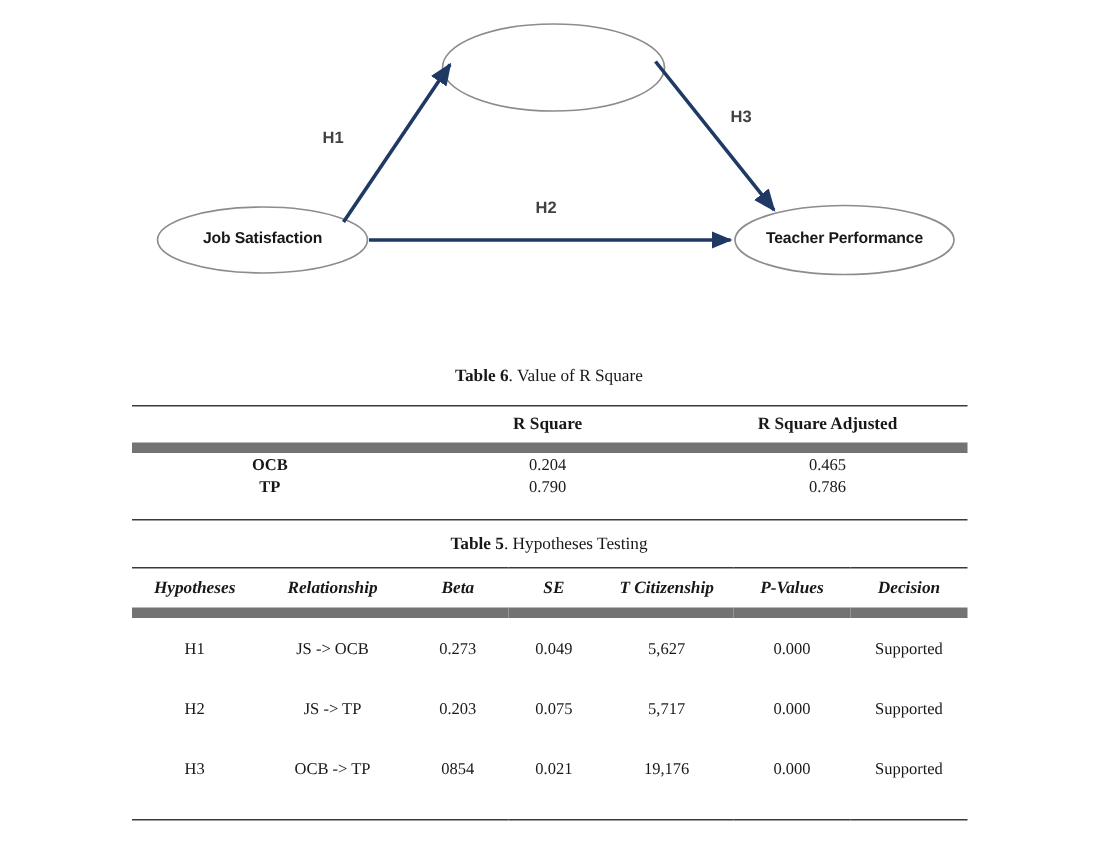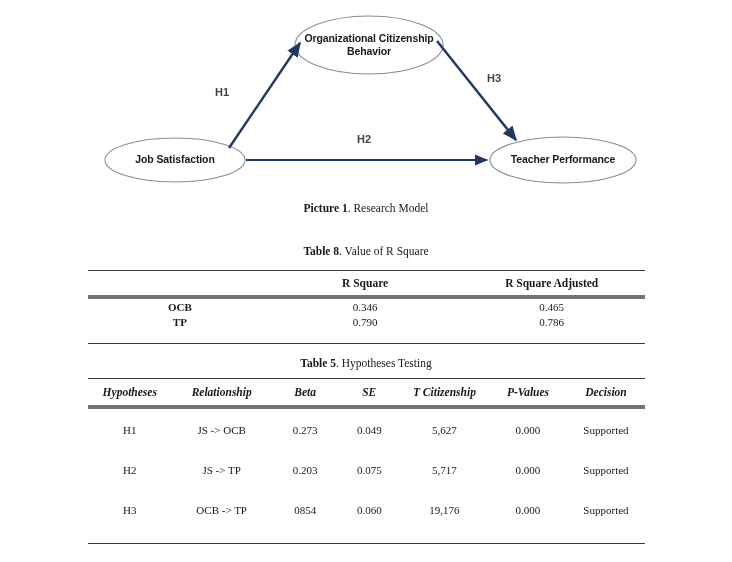--- a/index.html
+++ b/index.html
@@ -92,21 +92,21 @@
   #table-rsquare { top: 270px; }
   #table-hypotheses { top: 378px; }
 
   .tbl th, .tbl td {
     padding: 0;
     font-weight: normal;
     text-align: center;
     vertical-align: middle;
   }
   .rule-top > * { border-top: 1.4px solid #3a3a3a; }
-  .rule-mid > * { border-bottom: 4px solid #737373; }
+  .rule-mid > * { border-bottom: 7px solid #737373; }
   .rule-bot > * { border-bottom: 1.4px solid #3a3a3a; }
 
   
   #table-rsquare th { font-weight: bold; height: 24px; font-size: 11.5px; }
   #table-rsquare td { height: 15px; }
   #table-rsquare .rowlab { font-weight: bold; font-size: 11px; }
   #table-rsquare .spacer td { height: 14px; }
 
   
   #table-hypotheses th { font-weight: bold; height: 26px; font-size: 11.5px; font-style: italic; }
@@ -134,52 +134,46 @@
       <line x1="229" y1="148" x2="300" y2="43" stroke="#1F3864" stroke-width="2.4" marker-end="url(#arrowhead)"></line>
 
       <line x1="246" y1="160" x2="487" y2="160" stroke="#1F3864" stroke-width="2.2" marker-end="url(#arrowhead)"></line>
 
       <line x1="437" y1="41" x2="516" y2="140" stroke="#1F3864" stroke-width="2.4" marker-end="url(#arrowhead)"></line>
     </svg>
 
     <div class="node" id="node-js">
       <span>Job Satisfaction</span>
     </div>
-    <div class="node" id="node-ocb">
-      <span>Organizational Citizenship Behavior</span>
-    </div>
     <div class="node" id="node-tp">
       <span>Teacher Performance</span>
     </div>
 
     <div class="edge-label" id="label-h1">H1</div>
     <div class="edge-label" id="label-h2">H2</div>
     <div class="edge-label" id="label-h3">H3</div>
   </div>
 
-  <div class="caption" id="caption-picture1">
-    <b>Picture 1</b><span>. Research Model</span>
-  </div>
 
   <div class="caption" id="caption-table4">
-    <b>Table 8</b><span>. Value of R Square</span>
+    <b>Table 6</b><span>. Value of R Square</span>
   </div>
 
   <table class="tbl" id="table-rsquare">
     <thead>
       <tr class="rule-top rule-mid">
         <th style="width:33%"></th>
         <th style="width:33.5%">R Square</th>
         <th style="width:33.5%">R Square Adjusted</th>
       </tr>
     </thead>
     <tbody>
       <tr>
         <td class="rowlab">OCB</td>
-        <td>0.346</td>
+        <td>0.204</td>
         <td>0.465</td>
       </tr>
       <tr>
         <td class="rowlab">TP</td>
         <td>0.790</td>
         <td>0.786</td>
       </tr>
       <tr class="spacer rule-bot">
         <td></td>
           <td></td>
@@ -220,21 +214,21 @@
         <td>0.203</td>
         <td>0.075</td>
         <td>5,717</td>
         <td>0.000</td>
         <td>Supported</td>
       </tr>
       <tr class="datarow">
         <td>H3</td>
         <td>OCB -&gt; TP</td>
         <td>0854</td>
-        <td>0.060</td>
+        <td>0.021</td>
         <td>19,176</td>
         <td>0.000</td>
         <td>Supported</td>
       </tr>
       <tr class="tail rule-bot">
         <td></td>
           <td></td>
           <td></td>
         <td></td>
           <td></td>

